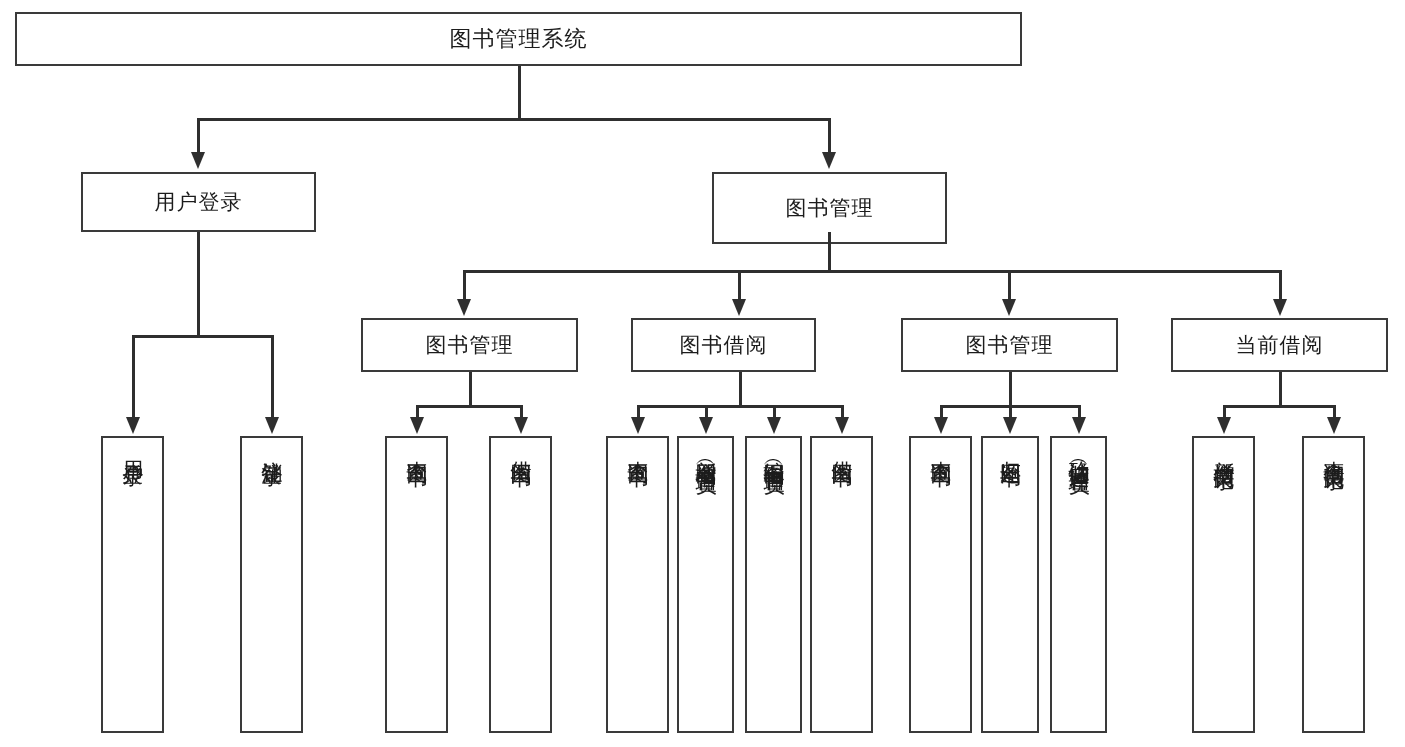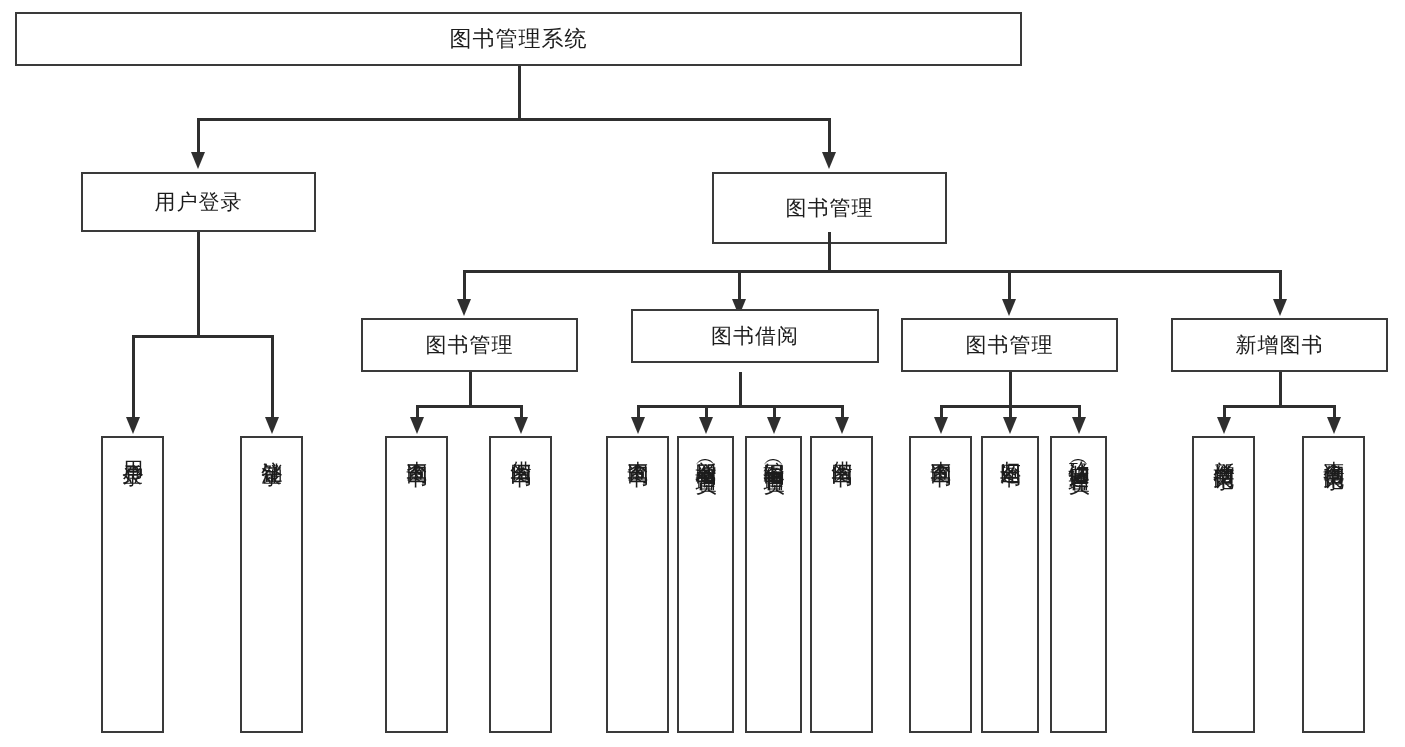--- a/index.html
+++ b/index.html
@@ -115,28 +115,28 @@
   <div class="vline" style="left:738px; top:270px; height:32px;"></div>
   <div class="arrow" style="left:732px; top:299px;"></div>
   <div class="vline" style="left:1008px; top:270px; height:32px;"></div>
   <div class="arrow" style="left:1002px; top:299px;"></div>
   <div class="vline" style="left:1279px; top:270px; height:32px;"></div>
   <div class="arrow" style="left:1273px; top:299px;"></div>
 
   <div class="node lvl3" style="left:361px; top:318px; width:217px; height:54px;">
     <span class="lbl">图书管理</span>
   </div>
-  <div class="node lvl3" style="left:631px; top:309px; width:248px; height:54px;">
+  <div class="node lvl3" style="left:631px; top:318px; width:185px; height:54px;">
     <span class="lbl">图书借阅</span>
   </div>
   <div class="node lvl3" style="left:901px; top:318px; width:217px; height:54px;">
     <span class="lbl">图书管理</span>
   </div>
   <div class="node lvl3" style="left:1171px; top:318px; width:217px; height:54px;">
-    <span class="lbl">新增图书</span>
+    <span class="lbl">当前借阅</span>
   </div>
 
   <div class="vline" style="left:469px; top:372px; height:34px;"></div>
   <div class="hline" style="left:417px; top:405px; width:105px;"></div>
   <div class="vline" style="left:416px; top:405px; height:15px;"></div>
   <div class="arrow" style="left:410px; top:417px;"></div>
   <div class="vline" style="left:520px; top:405px; height:15px;"></div>
   <div class="arrow" style="left:514px; top:417px;"></div>
 
   <div class="vline" style="left:739px; top:372px; height:34px;"></div>

